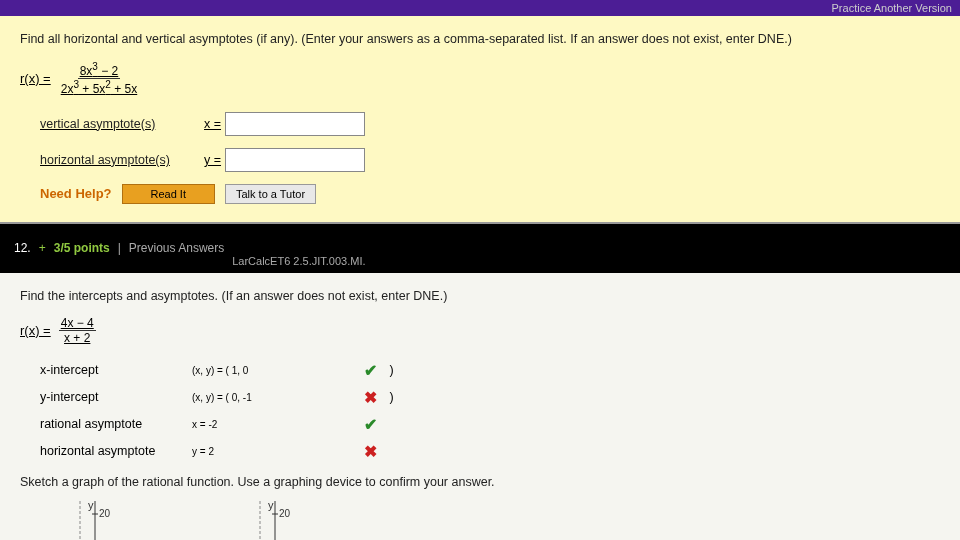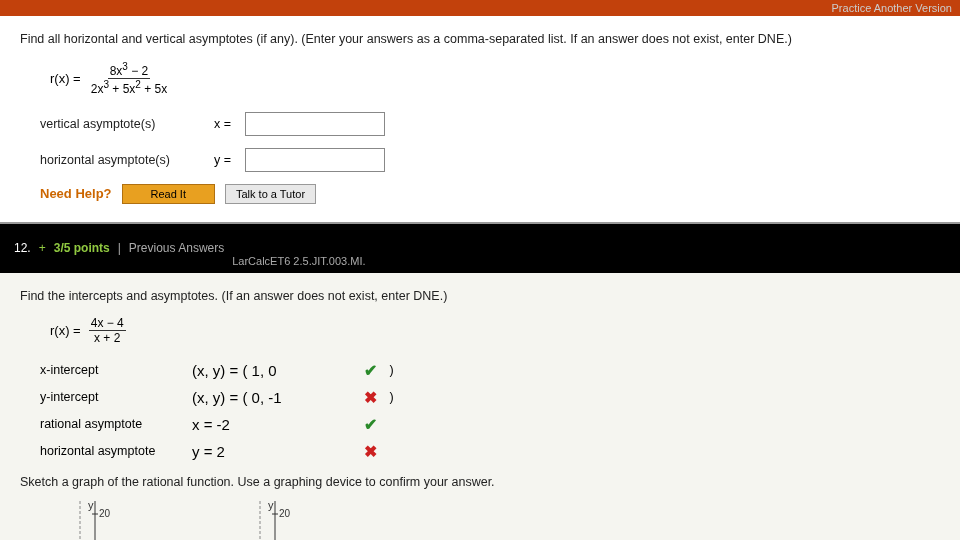--- a/index.html
+++ b/index.html
@@ -6,46 +6,46 @@
     body {
       font-family: Arial, sans-serif;
       font-size: 13px;
       background: #c8c8c8;
       width: 960px;
       min-height: 540px;
       overflow: hidden;
     }
 
     .top-bar {
-      background: #c2410c;
+      background: #4c1d95;
       color: #ccc;
       text-align: right;
       padding: 2px 8px;
       font-size: 11px;
     }
 
     
     .section-1 {
-      background: #ffffff;
+      background: #fef9c3;
       margin: 0;
       padding: 14px 20px 18px 20px;
       border-bottom: 2px solid #999;
     }
 
     .problem-text {
       font-size: 12.5px;
       color: #222;
       margin-bottom: 12px;
       line-height: 1.5;
     }
 
     .formula-block {
-      margin-left: 30px;
       margin-bottom: 16px;
       font-size: 13px;
+      text-decoration: underline;
     }
 
     .formula-line {
       display: flex;
       align-items: center;
       gap: 6px;
     }
 
     .fraction {
       display: inline-flex;
@@ -62,23 +62,24 @@
     }
 
     .fraction .denominator {
       padding: 0 2px;
       font-size: 12px;
     }
 
     .answer-row {
       display: flex;
       align-items: center;
-      gap: 14px;
+      gap: 4px;
       margin-bottom: 12px;
       margin-left: 20px;
+      text-decoration: underline;
     }
 
     .answer-label {
       font-size: 12.5px;
       color: #222;
       min-width: 160px;
     }
 
     .answer-eq {
       font-size: 12.5px;
@@ -176,21 +177,21 @@
       gap: 12px;
       margin-bottom: 8px;
     }
 
     .intercept-label {
       min-width: 140px;
       font-size: 12.5px;
     }
 
     .intercept-value {
-      font-size: 15px;
+      font-size: 10px;
       min-width: 160px;
     }
 
     .check-icon {
       color: #2a8a2a;
       font-size: 16px;
       font-weight: bold;
     }
 
     .cross-icon {

